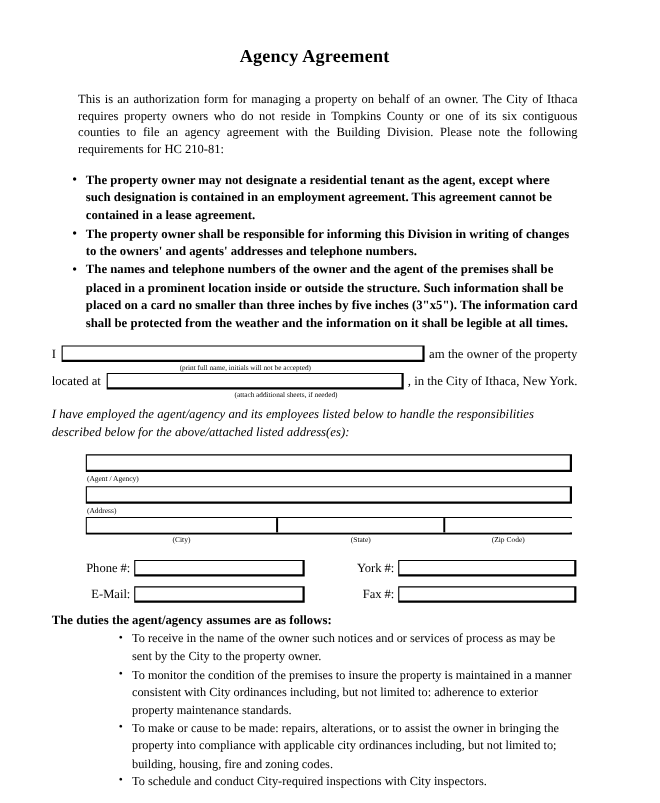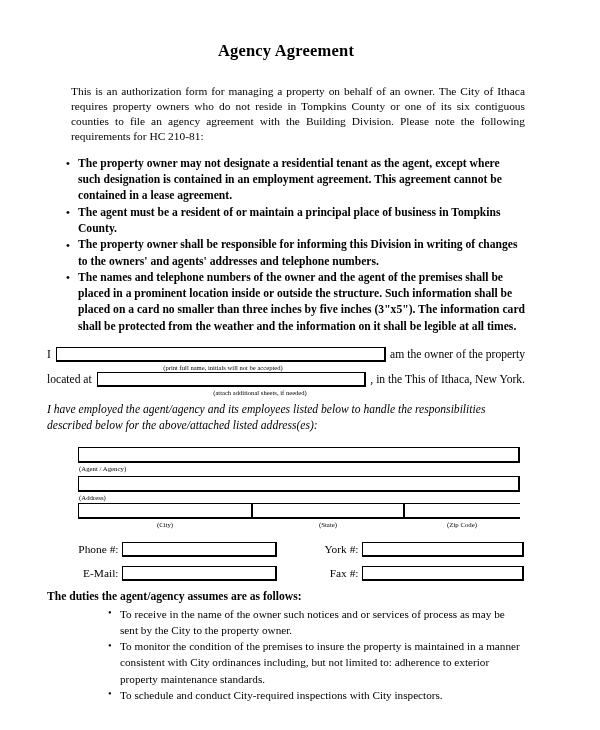--- a/index.html
+++ b/index.html
@@ -224,37 +224,36 @@
 
 <div class="page">
   <div class="content">
 
     <h1 class="doc-title">Agency Agreement</h1>
 
     <p class="intro">This is an authorization form for managing a property on behalf of an owner. The City of Ithaca requires property owners who do not reside in Tompkins County or one of its six contiguous counties to file an agency agreement with the Building Division. Please note the following requirements for HC 210-81:</p>
 
     <ul class="req-list">
       <li>The property owner may not designate a residential tenant as the agent, except where such designation is contained in an employment agreement. This agreement cannot be contained in a lease agreement.</li>
-      <li>The agent must be a resident of or maintain a principal place of business in Tompkins County.</li>
       <li>The property owner shall be responsible for informing this Division in writing of changes to the owners' and agents' addresses and telephone numbers.</li>
       <li>The names and telephone numbers of the owner and the agent of the premises shall be placed in a prominent location inside or outside the structure. Such information shall be placed on a card no smaller than three inches by five inches (3"x5"). The information card shall be protected from the weather and the information on it shall be legible at all times.</li>
     </ul>
 
     <div class="owner-block">
       <div class="field-row">
         <span class="lead">I</span>
         <input class="inkbox box-name" type="text" value="" style="">
         <span class="tail">am the owner of the property</span>
       </div>
       <div class="caption cap-name">(print full name, initials will not be accepted)</div>
 
       <div class="field-row">
         <span class="lead">located at</span>
         <input class="inkbox box-addr" type="text" value="" style="">
-        <span class="tail">, in the This of Ithaca, New York.</span>
+        <span class="tail">, in the City of Ithaca, New York.</span>
       </div>
       <div class="caption cap-addr">(attach additional sheets, if needed)</div>
     </div>
 
     <p class="italic-para">I have employed the agent/agency and its employees listed below to handle the responsibilities described below for the above/attached listed address(es):</p>
 
     <div class="agent-block">
       <input class="wide-box" type="text" value="" style="">
       <div class="small-label">(Agent / Agency)</div>
 
@@ -287,17 +286,18 @@
         <span class="gap"></span>
         <span class="contact-label lbl-right">Fax #:</span>
         <input class="contact-box cbox-right" type="text" value="" style="">
       </div>
     </div>
 
     <div class="duties-title">The duties the agent/agency assumes are as follows:</div>
     <ul class="duties-list">
       <li>To receive in the name of the owner such notices and or services of process as may be sent by the City to the property owner.</li>
       <li>To monitor the condition of the premises to insure the property is maintained in a manner consistent with City ordinances including, but not limited to: adherence to exterior property maintenance standards.</li>
+      <li>To make or cause to be made: repairs, alterations, or to assist the owner in bringing the property into compliance with applicable city ordinances including, but not limited to; building, housing, fire and zoning codes.</li>
       <li>To schedule and conduct City-required inspections with City inspectors.</li>
     </ul>
 
   </div>
 </div>
 
 </body></html>

